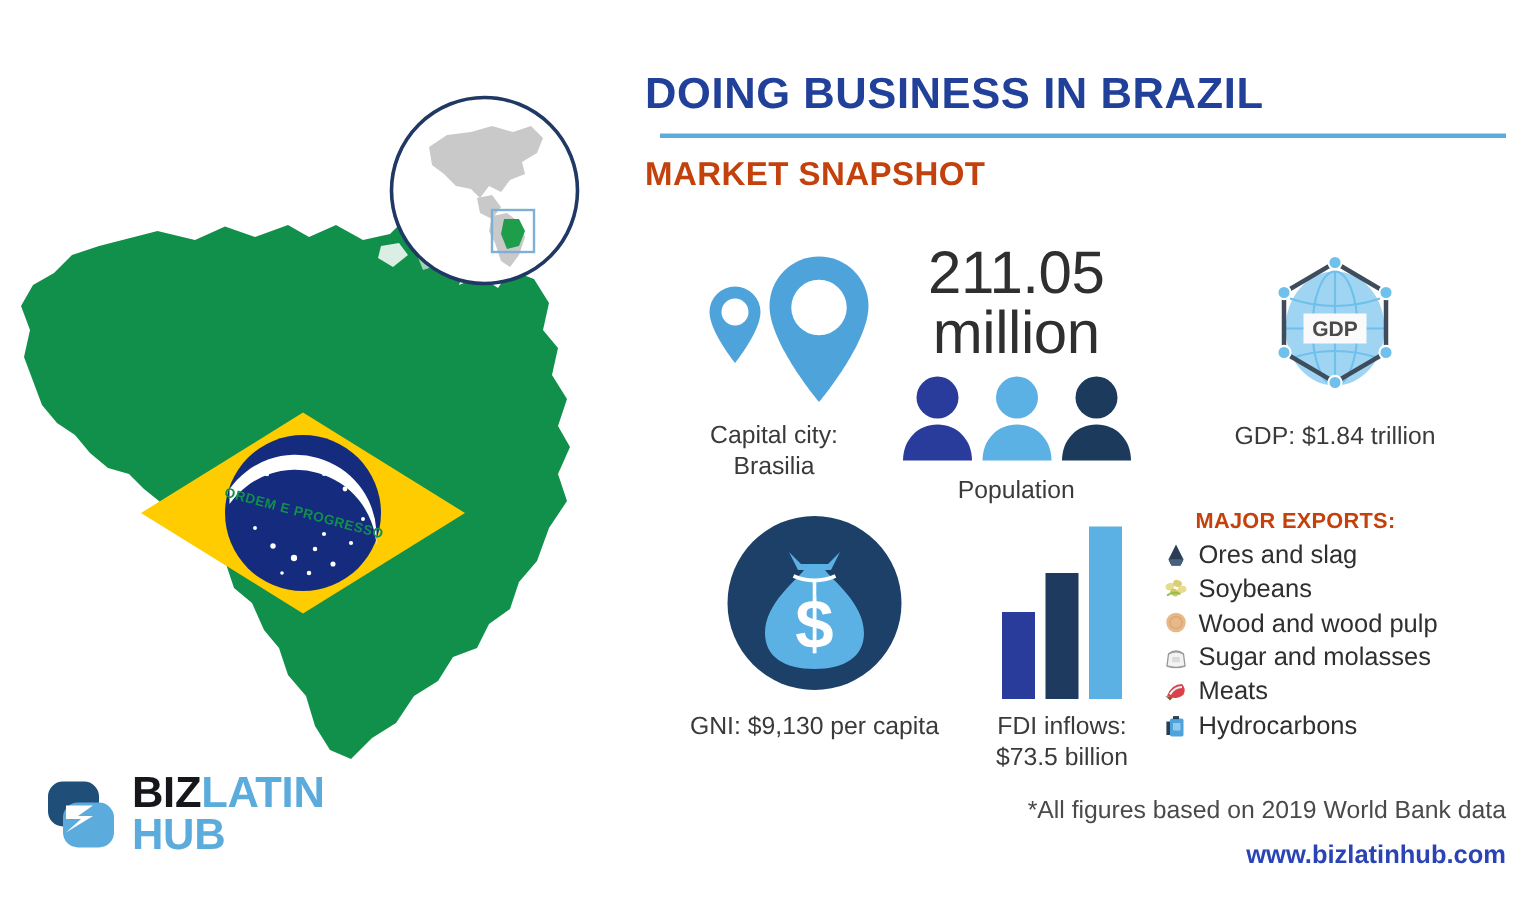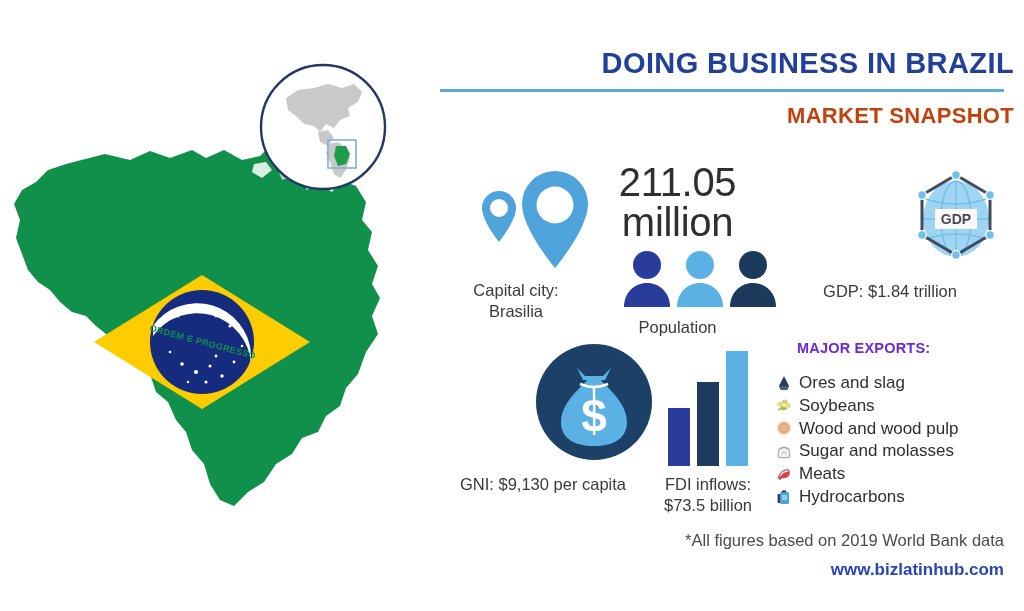--- a/index.html
+++ b/index.html
@@ -66,21 +66,21 @@
   
   #right-panel {
     position: absolute;
     left: 420px;
     top: 0;
     width: 604px;
     height: 611px;
   }
 
   
-  #header { position: absolute; left: 10px; top: 48px; width: 584px; text-align: right; }
+  #header { position: absolute; left: 10px; top: 48px; width: 584px; text-align: left; }
   #title {
     color: #21409A;
     font-size: 29px;
     font-weight: bold;
     letter-spacing: 0.4px;
     line-height: 1.1;
   }
   #title-rule {
     height: 3px;
     background: #5BACDD;
@@ -89,21 +89,21 @@
   #subtitle {
     color: #c2410c;
     font-size: 22px;
     font-weight: bold;
     letter-spacing: 0.3px;
     margin-top: 11px;
   }
 
   
   .stat { position: absolute; text-align: center; }
-  .stat-icon { display: flex; align-items: flex-end; justify-content: flex-end; }
+  .stat-icon { display: flex; align-items: flex-end; justify-content: center; }
   .stat-label {
     color: #3A3A3A;
     font-size: 16.5px;
     line-height: 1.25;
     margin-top: 8px;
     white-space: pre-line;
   }
 
   #stat-capital { left: 12px; top: 168px; width: 168px; }
   #stat-capital .stat-icon { height: 104px; }
@@ -133,25 +133,25 @@
     align-items: flex-end;
     justify-content: center;
     gap: 7px;
     height: 126px;
   }
   #fdi-bars .bar { width: 22px; }
 
   
   #exports { position: absolute; left: 355px; top: 340px; width: 245px; }
   #exports-title {
-    color: #6d28d9;
+    color: #c2410c;
     font-size: 14.5px;
     font-weight: bold;
     letter-spacing: 0.2px;
-    margin-bottom: 16px;
+    margin-bottom: 3px;
     padding-left: 22px;
   }
   .export-row {
     display: flex;
     align-items: center;
     gap: 6px;
     margin-bottom: 1px;
   }
   .export-icon {
     width: 18px;
@@ -258,20 +258,35 @@
         <path fill="#C9C9C9" d="
           M 70,82 L 80,80 L 88,86 L 92,96 L 88,108 L 82,116 L 76,112
           L 72,100 L 68,92 Z"></path>
 
         <path fill="#1E9E4A" d="M 78,84 L 88,84 L 92,92 L 88,102 L 80,104 L 76,94 Z"></path>
 
         <rect x="70" y="78" width="28" height="28" fill="none" stroke="#7FAFD4" stroke-width="1.6"></rect>
       </svg>
     </div>
 
+    <div id="logo">
+      <div id="logo-mark">
+        <svg viewBox="0 0 52 52" width="52" height="52">
+          <path fill="#1F4E79" d="M14,4 h14 a10,10 0 0 1 10,10 v10 a10,10 0 0 1 -10,10 h-14 a10,10 0 0 1 -10,-10 v-10 a10,10 0 0 1 10,-10 z"></path>
+          <path fill="#5BACDD" d="M24,18 h14 a10,10 0 0 1 10,10 v10 a10,10 0 0 1 -10,10 h-14 a10,10 0 0 1 -10,-10 v-10 a10,10 0 0 1 10,-10 z"></path>
+          <path fill="#ffffff" d="M16,20 L34,20 L24,27 L34,27 L16,38 L26,29 L16,29 Z"></path>
+        </svg>
+      </div>
+      <div id="logo-text">
+        <div>
+          <span class="logo-biz">BIZ</span><span class="logo-latin">LATIN</span>
+        </div>
+        <div class="logo-hub">HUB</div>
+      </div>
+    </div>
   </div>
 
   <div id="right-panel">
 
     <div id="header">
       <div id="title">DOING BUSINESS IN BRAZIL</div>
       <div id="title-rule"></div>
       <div id="subtitle">MARKET SNAPSHOT</div>
     </div>
 

